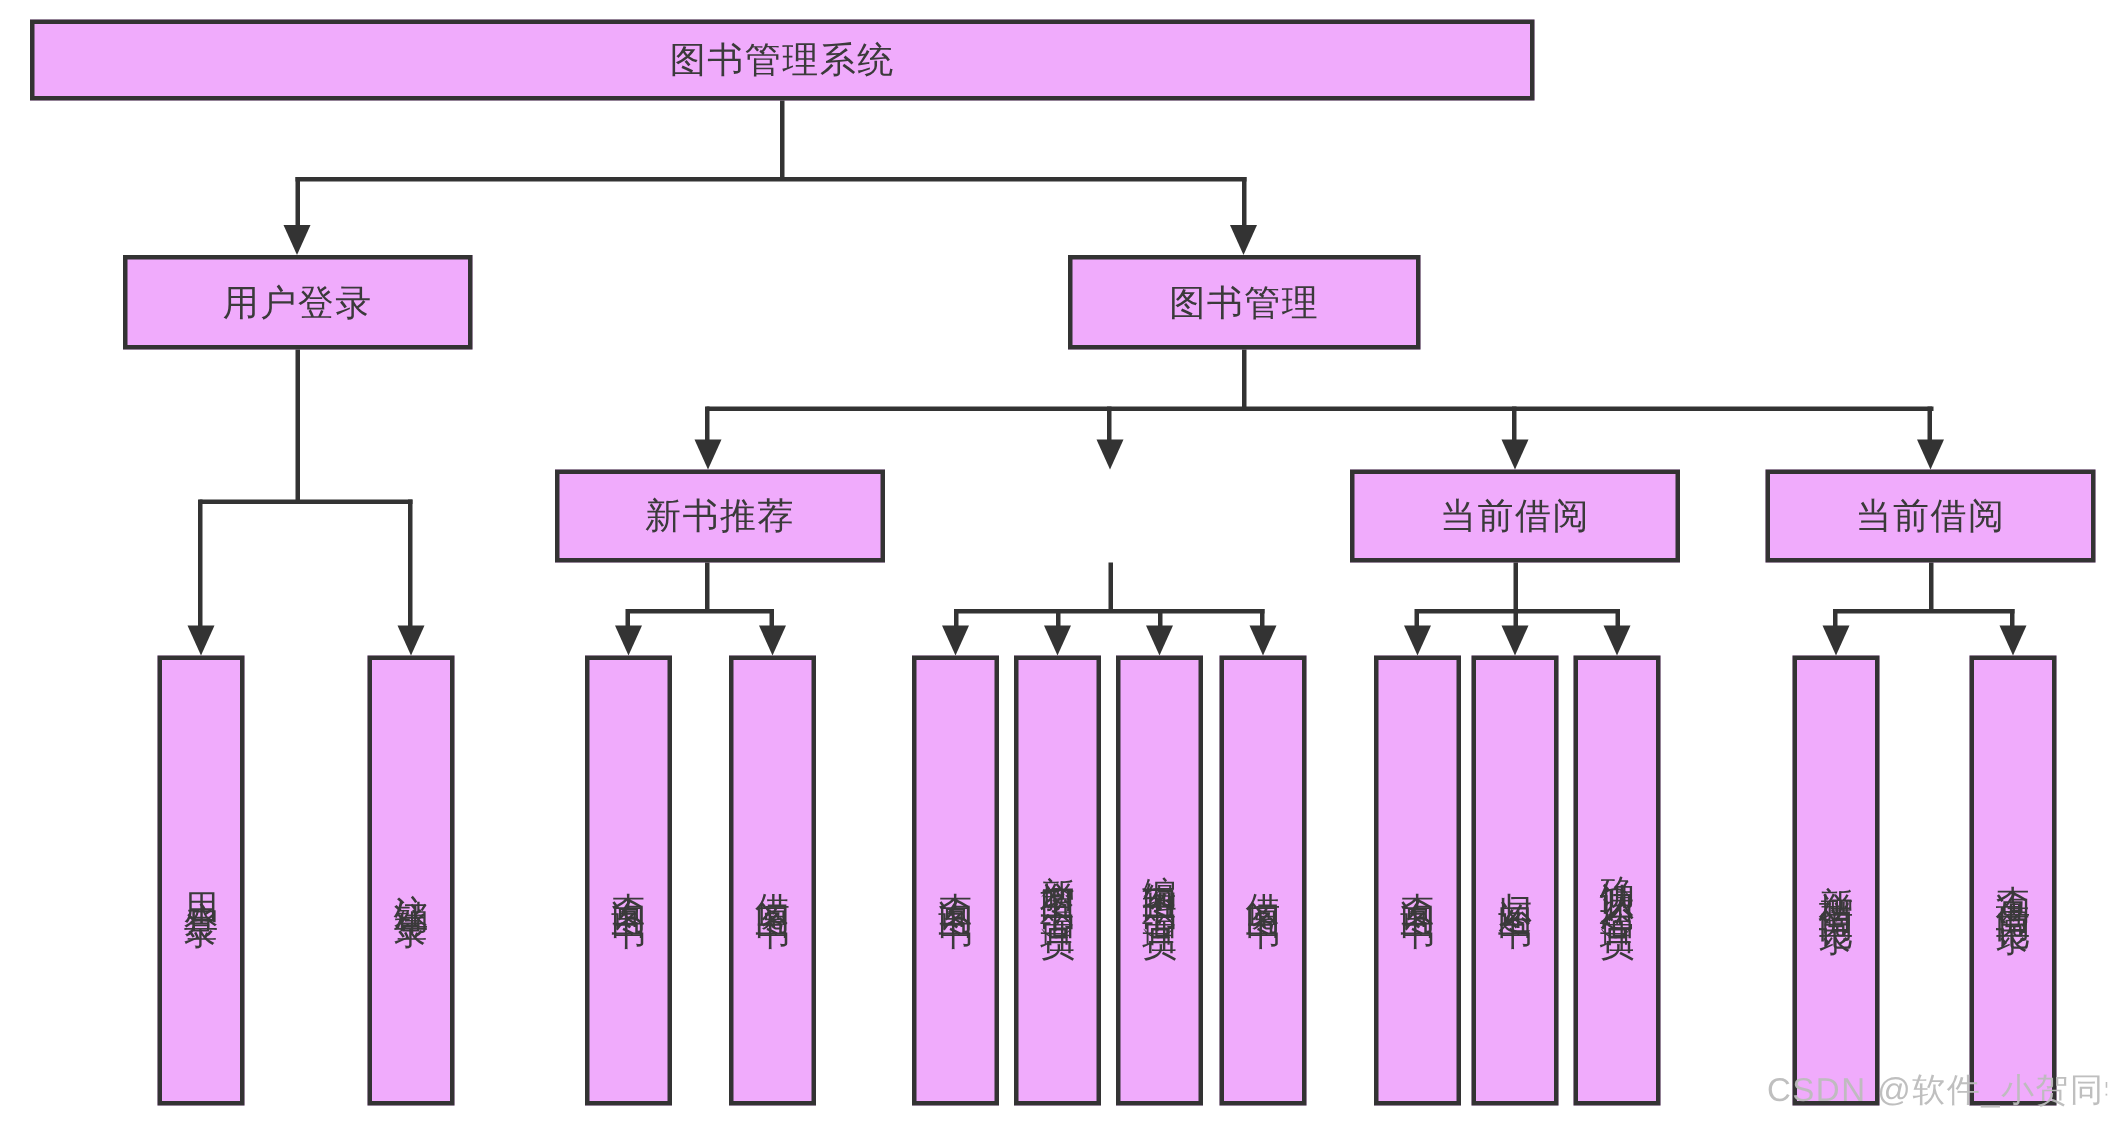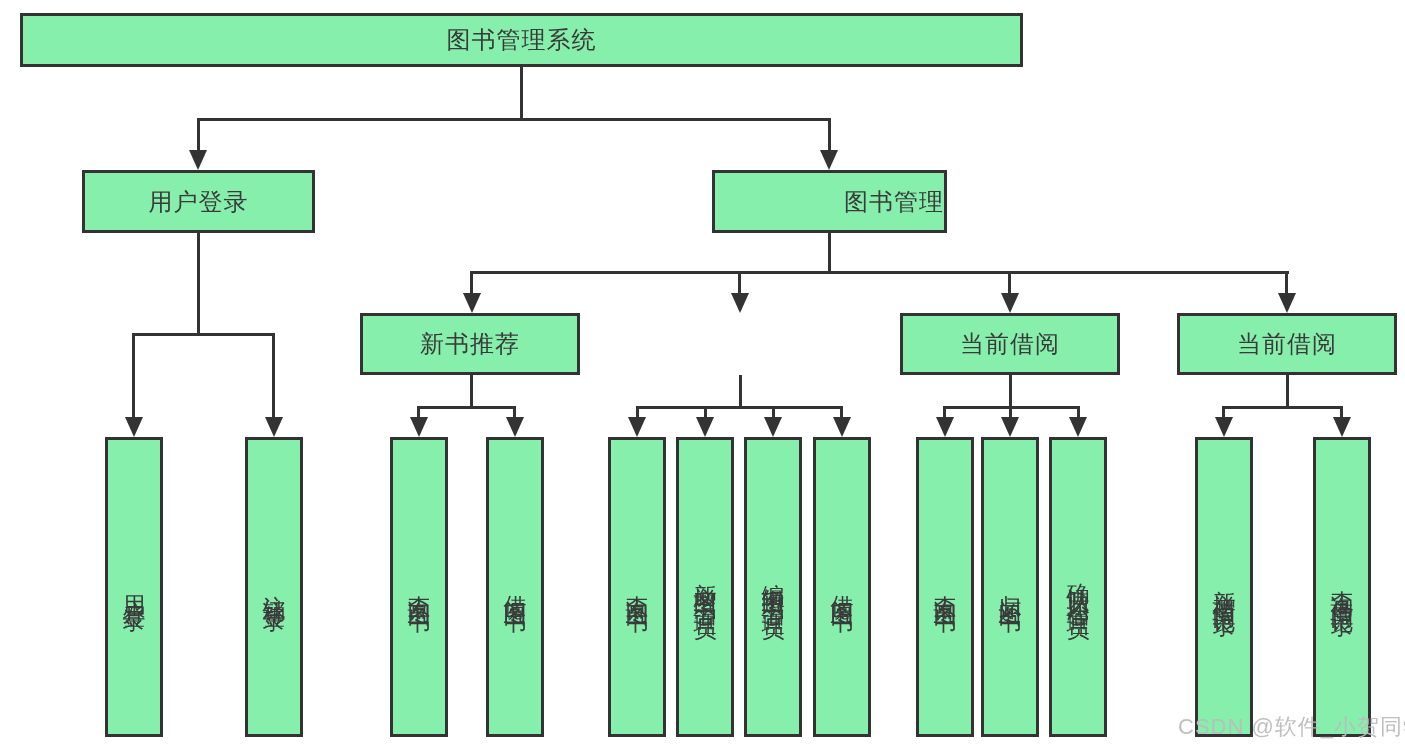--- a/index.html
+++ b/index.html
@@ -8,21 +8,21 @@
     width: 1405px;
     height: 747px;
     background: #ffffff;
     font-family: "Liberation Sans", sans-serif;
     overflow: hidden;
   }
   .box {
     position: absolute;
     box-sizing: border-box;
     border: 3px solid #333333;
-    background: #86efac;
+    background: #f0abfc;
     display: flex;
     align-items: center;
     justify-content: center;
     color: #3a3a3a;
   }
   .box-h { font-size: 24px; letter-spacing: 1px; white-space: nowrap; }
   .box-v span {
     writing-mode: vertical-rl;
     text-orientation: mixed;
     font-size: 23px;
@@ -60,25 +60,25 @@
 <div id="canvas">
 
   <div class="box box-h" style="left:20px; top:13px; width:1003px; height:54px;">
     <span>图书管理系统</span>
   </div>
 
   <div class="box box-h" style="left:82px; top:170px; width:233px; height:63px;">
     <span>用户登录</span>
   </div>
 
-  <div class="box box-h" style="left:712px; top:170px; width:235px; height:63px;justify-content:flex-end;">
+  <div class="box box-h" style="left:712px; top:170px; width:235px; height:63px;">
     <span>图书管理</span>
   </div>
 
-  <div class="box box-h" style="left:360px; top:313px; width:220px; height:62px;">
+  <div class="box box-h" style="left:370px; top:313px; width:220px; height:62px;">
     <span>新书推荐</span>
   </div>
 
 
   <div class="box box-h" style="left:900px; top:313px; width:220px; height:62px;">
     <span>当前借阅</span>
   </div>
 
   <div class="box box-h" style="left:1177px; top:313px; width:220px; height:62px;">
     <span>当前借阅</span>

